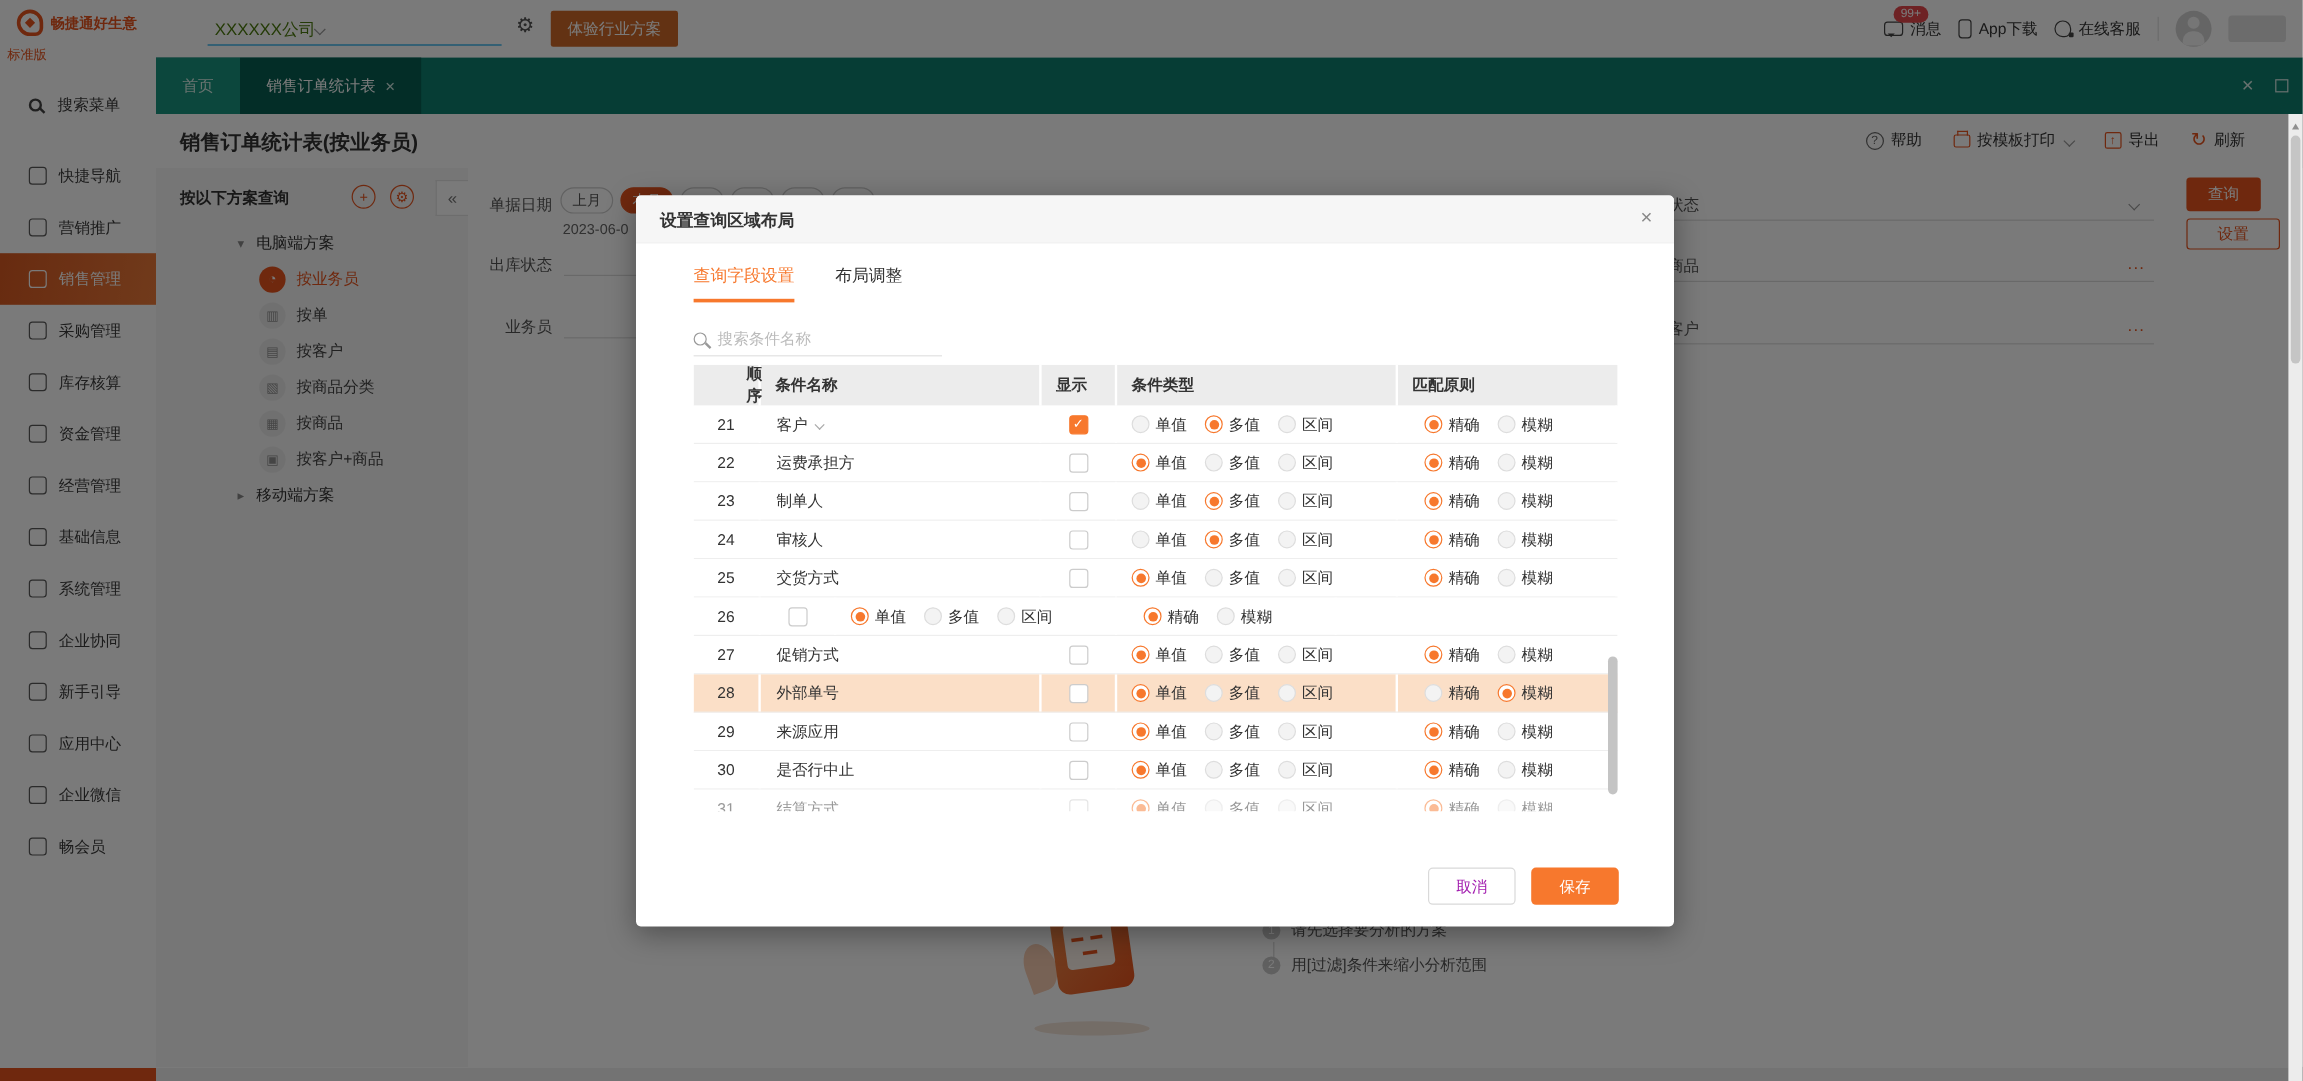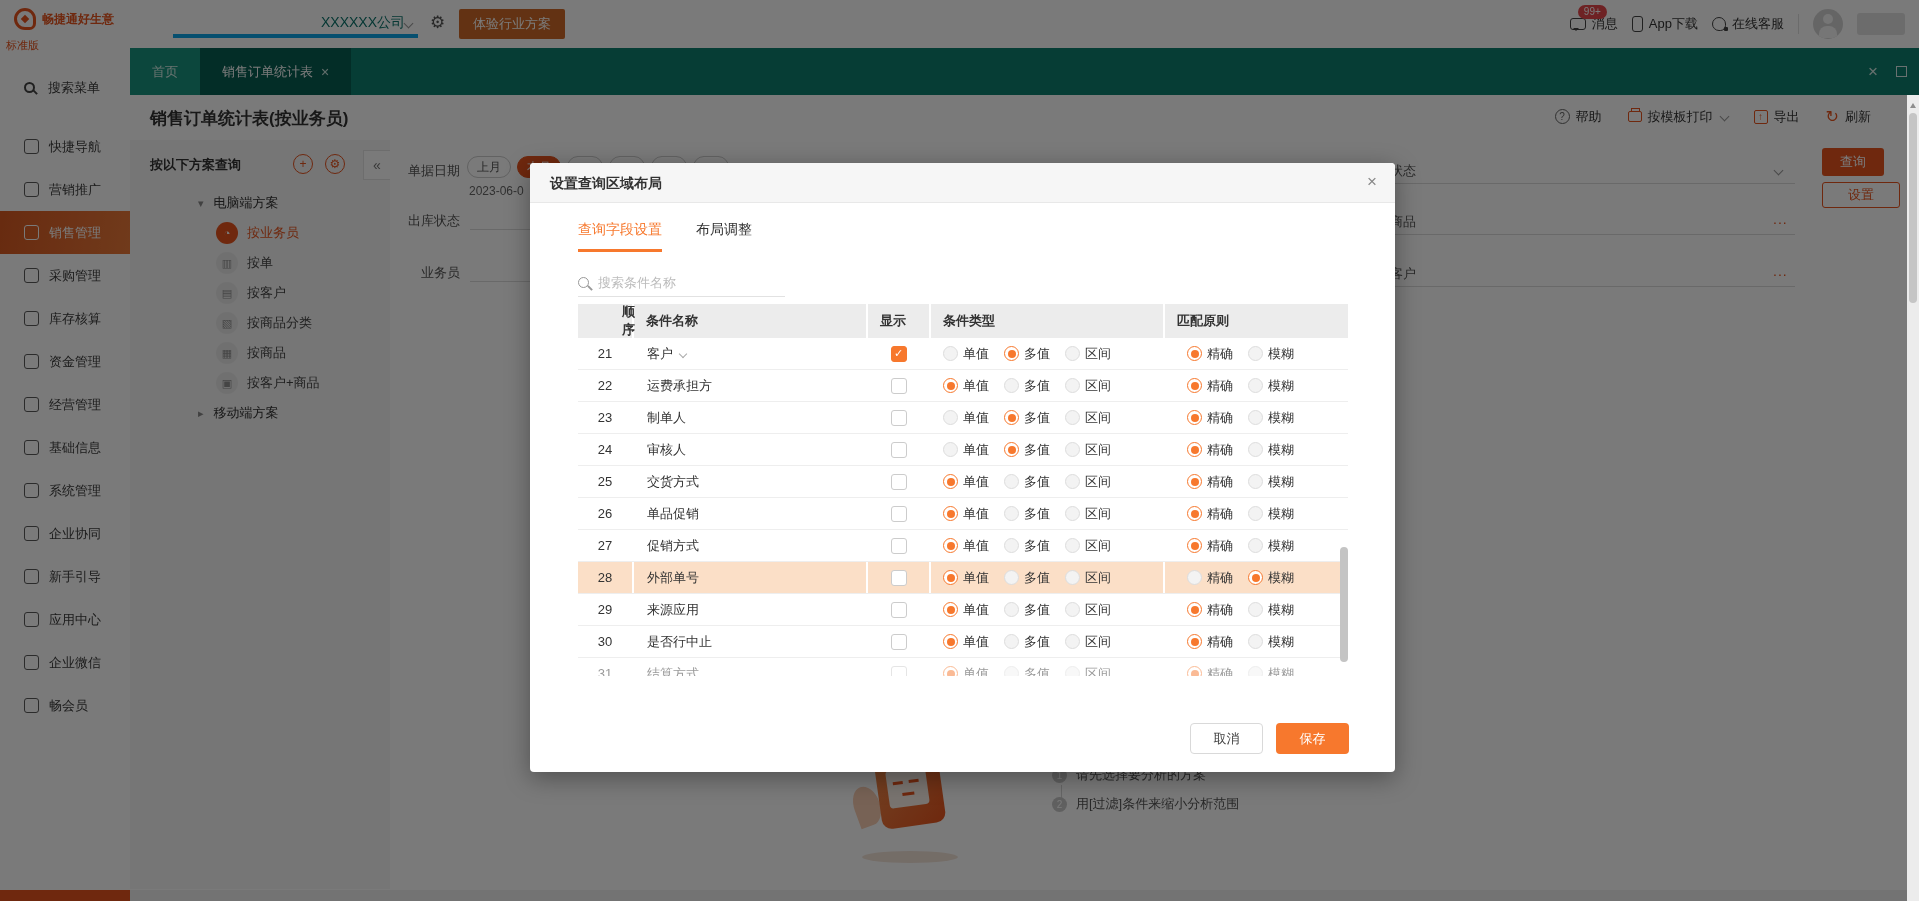--- a/index.html
+++ b/index.html
@@ -18,21 +18,21 @@
 .side-item.first{margin-bottom:16px}
 .side-item.active{background:linear-gradient(100deg,#D95A22,#EC7A3A);color:#fff}
 .nav-ico{width:15px;height:15px;border:1.5px solid #5a5a5a;border-radius:3px;flex:none}
 .side-item.active .nav-ico{border-color:#fff}
 .mag-ico{width:11px;height:11px;border:2px solid #444;border-radius:50%;position:relative;flex:none;margin-right:3px}
 .mag-ico::after{content:"";position:absolute;right:-3px;bottom:-4px;width:2px;height:6px;background:#444;transform:rotate(-45deg)}
 .side-foot{position:absolute;left:0;bottom:0;width:130px;height:11px;background:#E8541E}
 
 
 .topbar{position:absolute;left:130px;top:0;right:0;height:48px;background:#fff}
-.company{position:absolute;left:43px;top:12px;width:245px;border-bottom:4px solid #0ea5e9;height:26px;font-size:14px;color:#0f766e;display:flex;align-items:center;justify-content:flex-end;padding:0 6px;cursor:pointer}
+.company{position:absolute;left:43px;top:12px;width:245px;border-bottom:1px solid #0ea5e9;height:26px;font-size:14px;color:#4d7c0f;display:flex;align-items:center;justify-content:flex-start;padding:0 6px;cursor:pointer}
 .chev{width:7px;height:7px;border-right:1.6px solid #999;border-bottom:1.6px solid #999;transform:rotate(45deg);display:inline-block}
 .gear{position:absolute;left:300px;top:12px;font-size:17px;color:#555;cursor:pointer}
 .trial-btn{position:absolute;left:329px;top:9px;height:30px;padding:0 14px;background:#CF6A28;color:#fff;font-size:13px;border:none;border-radius:2px;cursor:pointer}
 .tb-right{position:absolute;right:14px;top:0;height:48px;display:flex;align-items:center;gap:14px}
 .tb-item{display:flex;align-items:center;gap:6px;font-size:13px;color:#333;cursor:pointer;position:relative}
 .i-msg{width:16px;height:12px;border:1.5px solid #444;border-radius:3px;position:relative}
 .i-msg::after{content:"";position:absolute;left:2px;bottom:-5px;border:3px solid transparent;border-top-color:#444}
 .badge{position:absolute;left:8px;top:-10px;background:#E5484D;color:#fff;font-size:10px;line-height:14px;padding:0 6px;border-radius:8px}
 .i-phone{width:11px;height:16px;border:1.5px solid #444;border-radius:3px}
 .i-head{width:14px;height:14px;border:1.6px solid #444;border-radius:50% 50% 40% 50%;position:relative}
@@ -137,21 +137,21 @@
 .c.rg{padding-left:12px}
 .c.m{padding-left:22px}
 .chev.sm{width:6px;height:6px;border-color:#aaa}
 .cb{width:16px;height:16px;border:1px solid #ccc;border-radius:3px;background:#fff;display:flex;align-items:center;justify-content:center;cursor:pointer}
 .cb.on{background:#F7782D;border-color:#F7782D;color:#fff;font-size:11px}
 .opt{display:inline-flex;align-items:center;gap:5px;margin-right:15px;cursor:pointer}
 .radio{width:15px;height:15px;border-radius:50%;background:#f3f3f3;border:1px solid #ddd;flex:none}
 .radio.on{background:#fff;border:1.5px solid #F7782D;position:relative}
 .radio.on::after{content:"";position:absolute;inset:2.5px;background:#F7782D;border-radius:50%}
 .m-thumb{position:absolute;left:810px;top:384px;width:8px;height:115px;background:#c4c4c4;border-radius:4px}
-.btn-cancel{position:absolute;left:660px;top:560px;width:73px;height:31px;background:#fff;border:1px solid #d9d9d9;border-radius:4px;font-size:13px;color:#404040;cursor:pointer}
+.btn-cancel{position:absolute;left:660px;top:560px;width:73px;height:31px;background:#fff;border:1px solid #d9d9d9;border-radius:4px;font-size:13px;color:#a21caf;cursor:pointer}
 .btn-save{position:absolute;left:746px;top:560px;width:73px;height:31px;background:#F7782D;border:none;border-radius:4px;font-size:13px;color:#fff;cursor:pointer}
 </style>
 </head>
 <body>
 
 <div class="app">
 
   <aside class="sidebar">
     <div class="logo">
       <span class="logo-mark"></span>
@@ -570,23 +570,20 @@
                 <span>精确</span>
               </span>
               <span class="opt">
                 <span class="radio"></span>
                 <span>模糊</span>
               </span>
             </div>
           </div>
           <div class="trow">
             <div class="c no" style="width: 56px;">26</div>
-            <div class="c nm" style="width: 234px;">
-              <span>单品促销</span>
-            </div>
             <div class="c ck" style="width: 63px;">
               <span class="cb"></span>
             </div>
             <div class="c rg" style="width: 234px;">
               <span class="opt">
                 <span class="radio on"></span>
                 <span>单值</span>
               </span>
               <span class="opt">
                 <span class="radio"></span>

